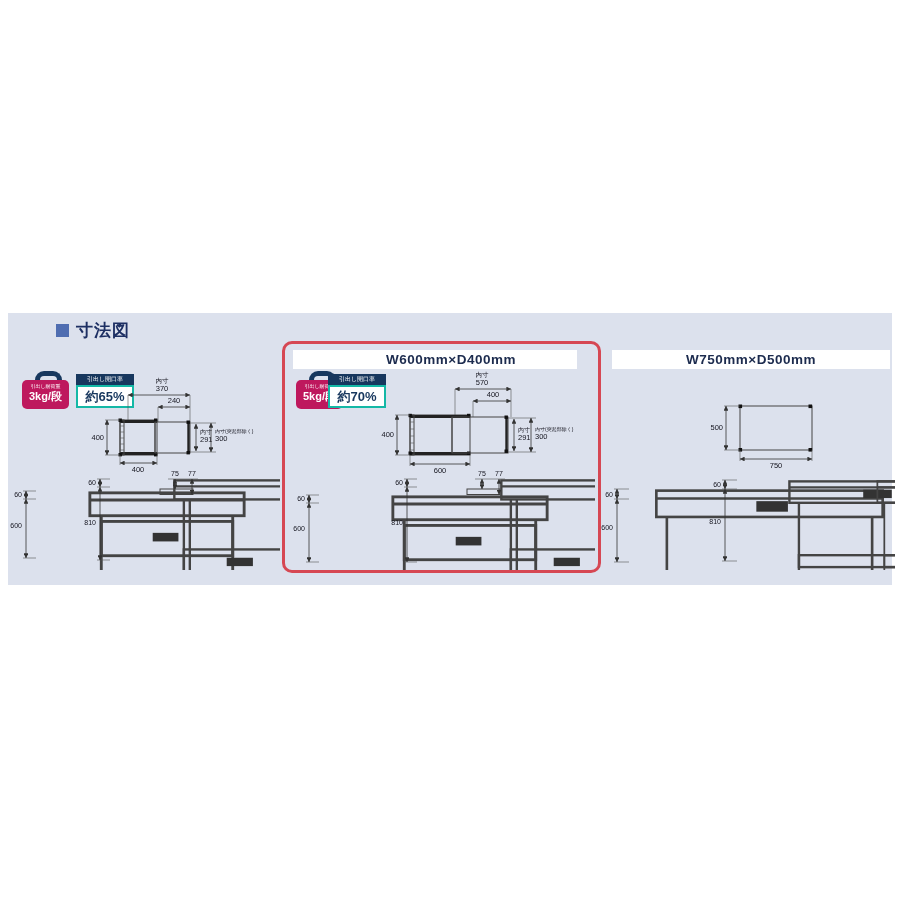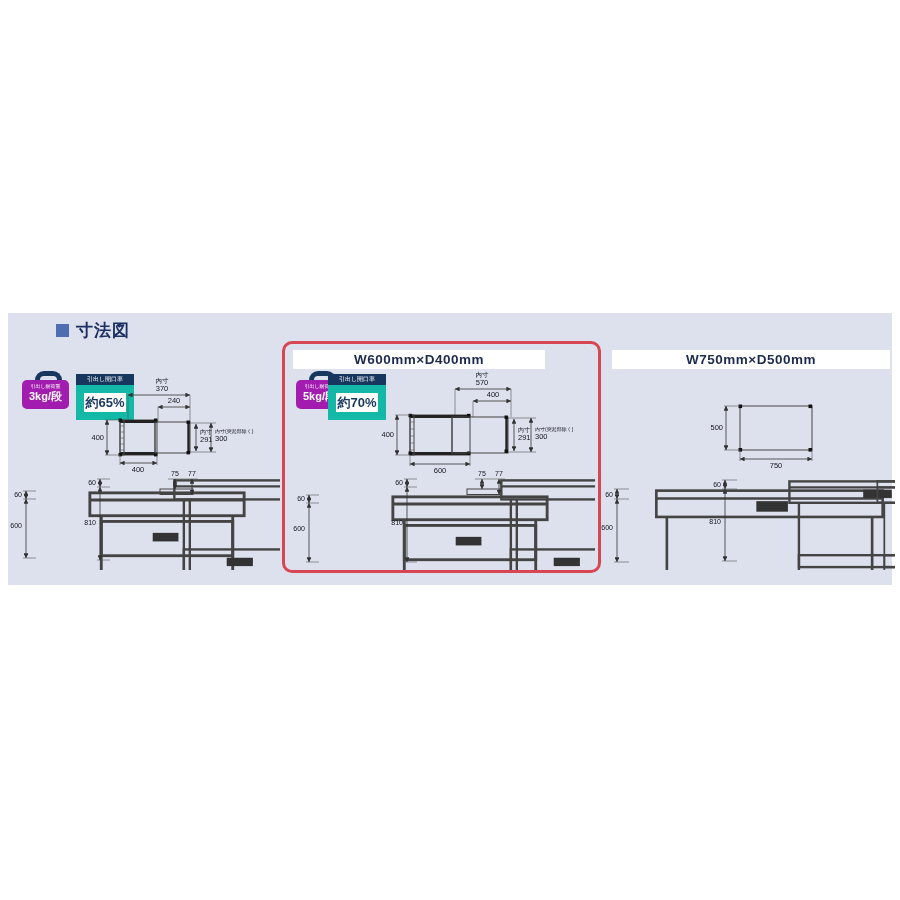--- a/index.html
+++ b/index.html
@@ -5,43 +5,43 @@
   html,body{margin:0;padding:0;background:#fff;}
   .page{position:relative;width:900px;height:900px;background:#ffffff;overflow:hidden;
         font-family:"Liberation Sans","DejaVu Sans",sans-serif;}
   .band{position:absolute;left:8px;top:313px;width:884px;height:272px;background:#dce1ed;}
   .sec-header{position:absolute;left:28px;top:320px;height:20px;display:flex;align-items:center;padding-left:28px;}
   .sec-sq{width:13px;height:13px;background:#4f6db1;margin-right:7px;}
   .sec-title{font-size:17px;font-weight:bold;color:#1d2f63;letter-spacing:1px;}
   .strip{position:absolute;height:19px;background:#ffffff;text-align:center;
          font-size:13.5px;font-weight:bold;color:#1c2b4e;line-height:19px;letter-spacing:.5px;}
   .strip1{left:25px;top:350px;width:233px;}
-  .strip2{left:293px;top:350px;width:252px;}
+  .strip2{left:293px;top:350px;width:252px;padding-left:32px;}
   .strip3{left:612px;top:350px;width:278px;}
   .red-box{position:absolute;left:282px;top:341px;width:313px;height:226px;
            border:3px solid #d64753;border-radius:10px;pointer-events:none;}
   .psvg{position:absolute;}
   svg text{font-family:"Liberation Sans","DejaVu Sans",sans-serif;fill:#15151f;}
   .dim{stroke:#333;stroke-width:0.8;marker-start:url(#ma);marker-end:url(#ma);}
   .ext{stroke:#555;stroke-width:0.6;}
   .oln{stroke:#444;stroke-width:1;fill:none;}
   .hvy{stroke:#222;stroke-width:3;}
   .hvy2{stroke:#222;stroke-width:2.4;}
   .blk{fill:#111;}
   .wbadge{position:absolute;width:47px;height:39px;}
   .wb-handle{position:absolute;left:13px;top:0;width:17px;height:13px;border:5px solid #17375e;
              border-bottom:none;border-radius:9px 9px 0 0;}
-  .wb-body{position:absolute;left:0;top:9px;width:47px;height:29px;background:#a21caf;
+  .wb-body{position:absolute;left:0;top:9px;width:47px;height:29px;background:#be185d;
            border-radius:5px;color:#fff;text-align:center;overflow:hidden;}
   .wb-label{font-size:5px;line-height:8px;padding-top:2px;white-space:nowrap;}
   .wb-value{font-size:11px;font-weight:bold;line-height:13px;white-space:nowrap;}
   .rbadge{position:absolute;width:58px;}
   .rb-head{background:#17375e;color:#fff;font-size:6px;line-height:11px;height:11px;
            text-align:center;white-space:nowrap;overflow:hidden;}
-  .rb-body{background:#fff;border:8px solid #14b8a6;color:#17375e;font-weight:bold;
+  .rb-body{background:#fff;border:2px solid #14b8a6;color:#17375e;font-weight:bold;
            font-size:13px;text-align:center;height:19px;line-height:19px;}
   .footnote{position:absolute;left:8px;top:571px;width:880px;text-align:right;
             font-size:9.5px;color:#15152e;}
 </style>
 </head>
 <body>
 
 <div class="page">
 
   <svg width="0" height="0" style="position:absolute">

